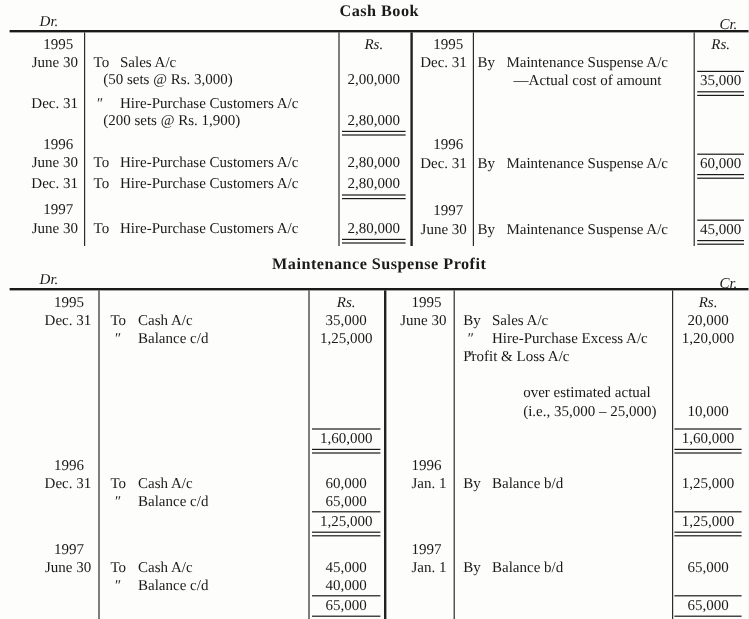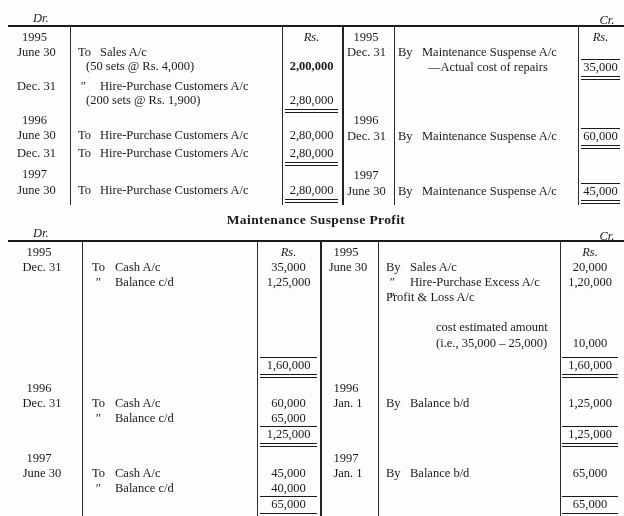--- a/index.html
+++ b/index.html
@@ -3,54 +3,55 @@
 <meta charset="utf-8">
 <style>
   html,body{margin:0;padding:0;background:#e8e8e6;}
   .sheet{
     position:relative;width:624px;height:516px;background:#fdfdfb;
     font-family:"Liberation Serif","DejaVu Serif",serif;color:#1a1a1a;
     overflow:hidden;
   }
   .t{position:absolute;white-space:nowrap;font-size:12.5px;line-height:14px;}
   .amt{position:absolute;white-space:nowrap;font-size:12.5px;line-height:14px;text-align:center;}
-  .dt{position:absolute;white-space:nowrap;font-size:12.5px;line-height:14px;text-align:center;}
+  .dt{position:absolute;white-space:nowrap;font-size:12.5px;line-height:14px;text-align:right;}
   .it{font-style:italic;}
   .title{position:absolute;left:8px;width:616px;text-align:center;font-weight:bold;
          font-size:13.5px;line-height:15px;letter-spacing:.4px;white-space:nowrap;}
   .dd{border-bottom:4px double #1a1a1a;padding-bottom:2px;}
   .sum{border-top:1px solid #1a1a1a;border-bottom:4px double #1a1a1a;padding-bottom:2px;}
   .hrule{position:absolute;height:2px;background:#1a1a1a;}
   .vl{position:absolute;width:1px;background:#2b2b2b;}
   .vl2{position:absolute;width:2px;background:#222;}
 </style>
 </head>
 <body>
 
 <div class="sheet">
 
+  <div class="title" style="top:1px;">Cash Book</div>
   <div class="t it" style="top:11px;left:33px;">Dr.</div>
   <div class="amt it" style="top:13px;left:596px;width:22px;">Cr.</div>
 
   <div class="hrule" style="top:25px;left:8px;width:616px;"></div>
   <div class="vl" style="top:27px;left:70px;height:178px;"></div>
   <div class="vl" style="top:27px;left:282px;height:178px;"></div>
   <div class="vl2" style="top:27px;left:342px;height:178px;"></div>
   <div class="vl" style="top:27px;left:394px;height:178px;"></div>
   <div class="vl" style="top:27px;left:578px;height:178px;"></div>
 
   <div class="dt" style="top:30px;left:8px;width:53px;">1995</div>
   <div class="amt it" style="top:30px;left:285px;width:53px;">Rs.</div>
 
   <div class="dt" style="top:45px;left:8px;width:57px;">June 30</div>
   <div class="t" style="top:45px;left:78px;">To</div>
   <div class="t" style="top:45px;left:100px;">Sales A/c</div>
 
-  <div class="t" style="top:59px;left:86px;">(50 sets @ Rs. 4,000)</div>
-  <div class="amt" style="top:59px;left:285px;width:53px;font-weight:bold;">2,00,000</div>
+  <div class="t" style="top:59px;left:86px;">(50 sets @ Rs. 3,000)</div>
+  <div class="amt" style="top:59px;left:285px;width:53px;">2,00,000</div>
 
   <div class="dt" style="top:79px;left:8px;width:57px;">Dec. 31</div>
   <div class="t it" style="top:79px;left:80px;">″</div>
   <div class="t" style="top:79px;left:100px;">Hire-Purchase Customers A/c</div>
 
   <div class="t" style="top:93px;left:86px;">(200 sets @ Rs. 1,900)</div>
   <div class="amt dd" style="top:93px;left:285px;width:53px;">2,80,000</div>
 
   <div class="dt" style="top:113px;left:8px;width:53px;">1996</div>
 
@@ -71,21 +72,21 @@
   <div class="t" style="top:183px;left:100px;">Hire-Purchase Customers A/c</div>
   <div class="amt dd" style="top:183px;left:285px;width:53px;">2,80,000</div>
 
   <div class="dt" style="top:30px;left:346px;width:40px;">1995</div>
   <div class="amt it" style="top:30px;left:581px;width:39px;">Rs.</div>
 
   <div class="dt" style="top:45px;left:344px;width:45px;">Dec. 31</div>
   <div class="t" style="top:45px;left:398px;">By</div>
   <div class="t" style="top:45px;left:422px;">Maintenance Suspense A/c</div>
 
-  <div class="t" style="top:60px;left:428px;">—Actual cost of repairs</div>
+  <div class="t" style="top:60px;left:428px;">—Actual cost of amount</div>
   <div class="amt sum" style="top:59px;left:581px;width:39px;">35,000</div>
 
   <div class="dt" style="top:113px;left:346px;width:40px;">1996</div>
 
   <div class="dt" style="top:129px;left:344px;width:45px;">Dec. 31</div>
   <div class="t" style="top:129px;left:398px;">By</div>
   <div class="t" style="top:129px;left:422px;">Maintenance Suspense A/c</div>
   <div class="amt sum" style="top:128px;left:581px;width:39px;">60,000</div>
 
   <div class="dt" style="top:168px;left:346px;width:40px;">1997</div>
@@ -154,21 +155,21 @@
   <div class="t" style="top:260px;left:410px;">Sales A/c</div>
   <div class="amt" style="top:260px;left:562px;width:56px;">20,000</div>
 
   <div class="t it" style="top:275px;left:389px;">″</div>
   <div class="t" style="top:275px;left:410px;">Hire-Purchase Excess A/c</div>
   <div class="amt" style="top:275px;left:562px;width:56px;">1,20,000</div>
 
   <div class="t it" style="top:290px;left:389px;">″</div>
   <div class="t" style="top:290px;left:386px;">Profit &amp; Loss A/c</div>
 
-  <div class="t" style="top:320px;left:436px;">cost estimated amount</div>
+  <div class="t" style="top:320px;left:436px;">over estimated actual</div>
 
   <div class="t" style="top:336px;left:436px;">(i.e., 35,000 – 25,000)</div>
   <div class="amt" style="top:336px;left:562px;width:56px;">10,000</div>
 
   <div class="amt sum" style="top:357px;left:562px;width:56px;">1,60,000</div>
 
   <div class="dt" style="top:381px;left:324px;width:44px;">1996</div>
 
   <div class="dt" style="top:396px;left:324px;width:48px;">Jan. 1</div>
   <div class="t" style="top:396px;left:386px;">By</div>

